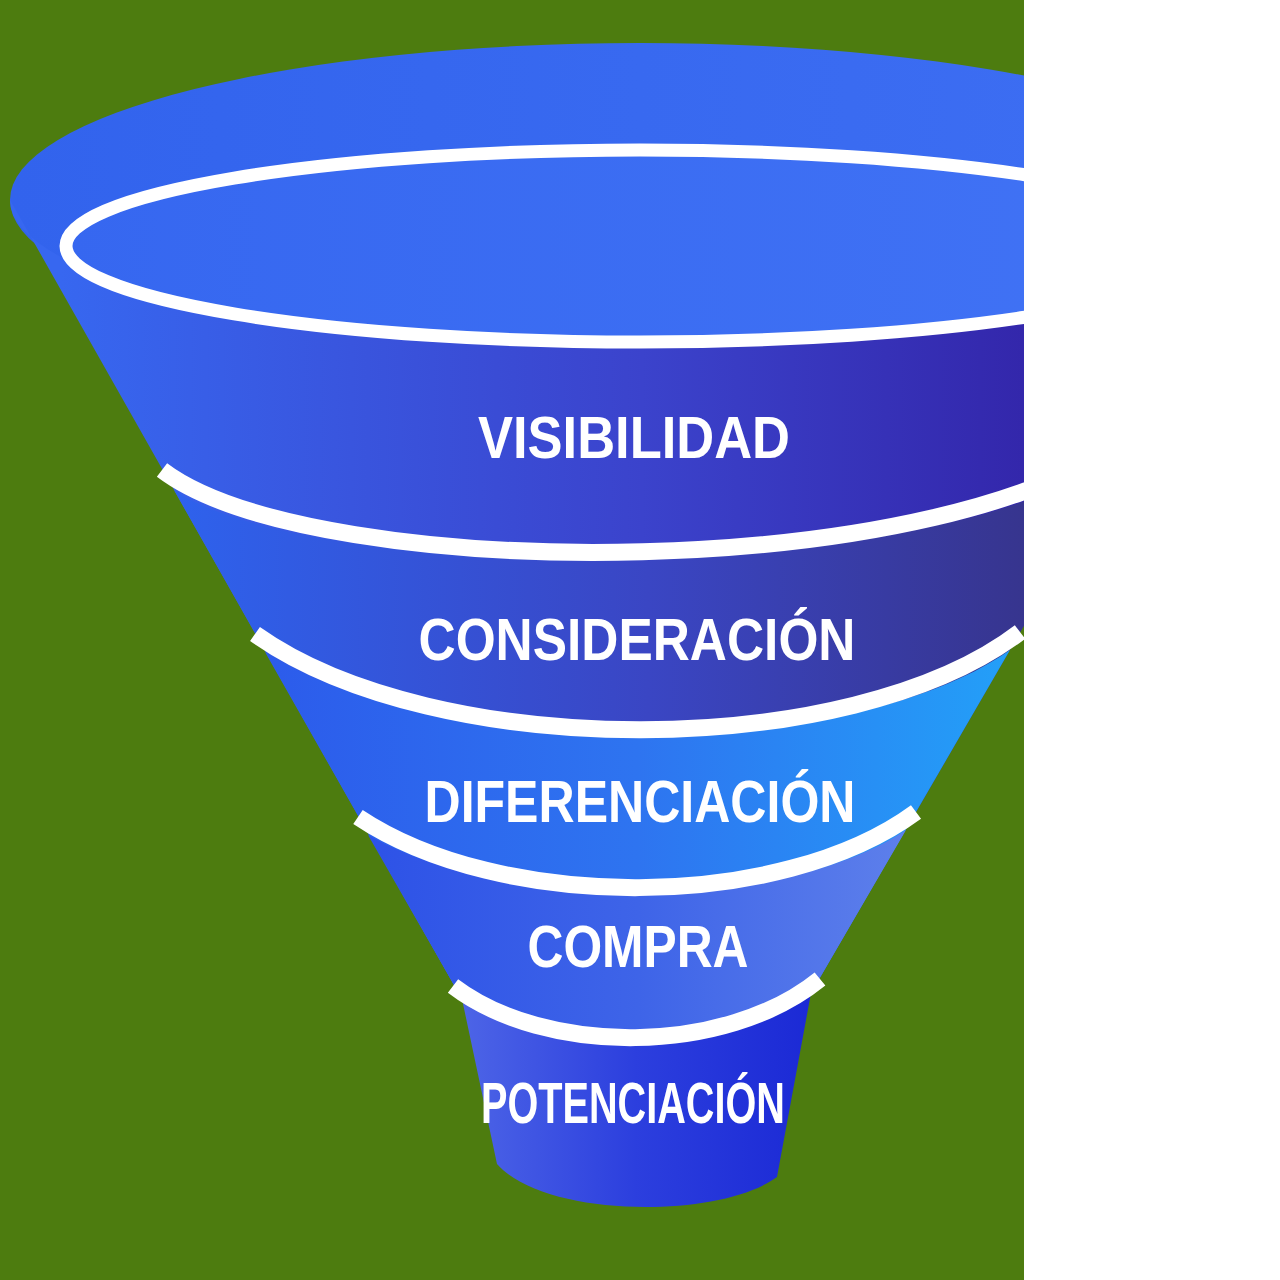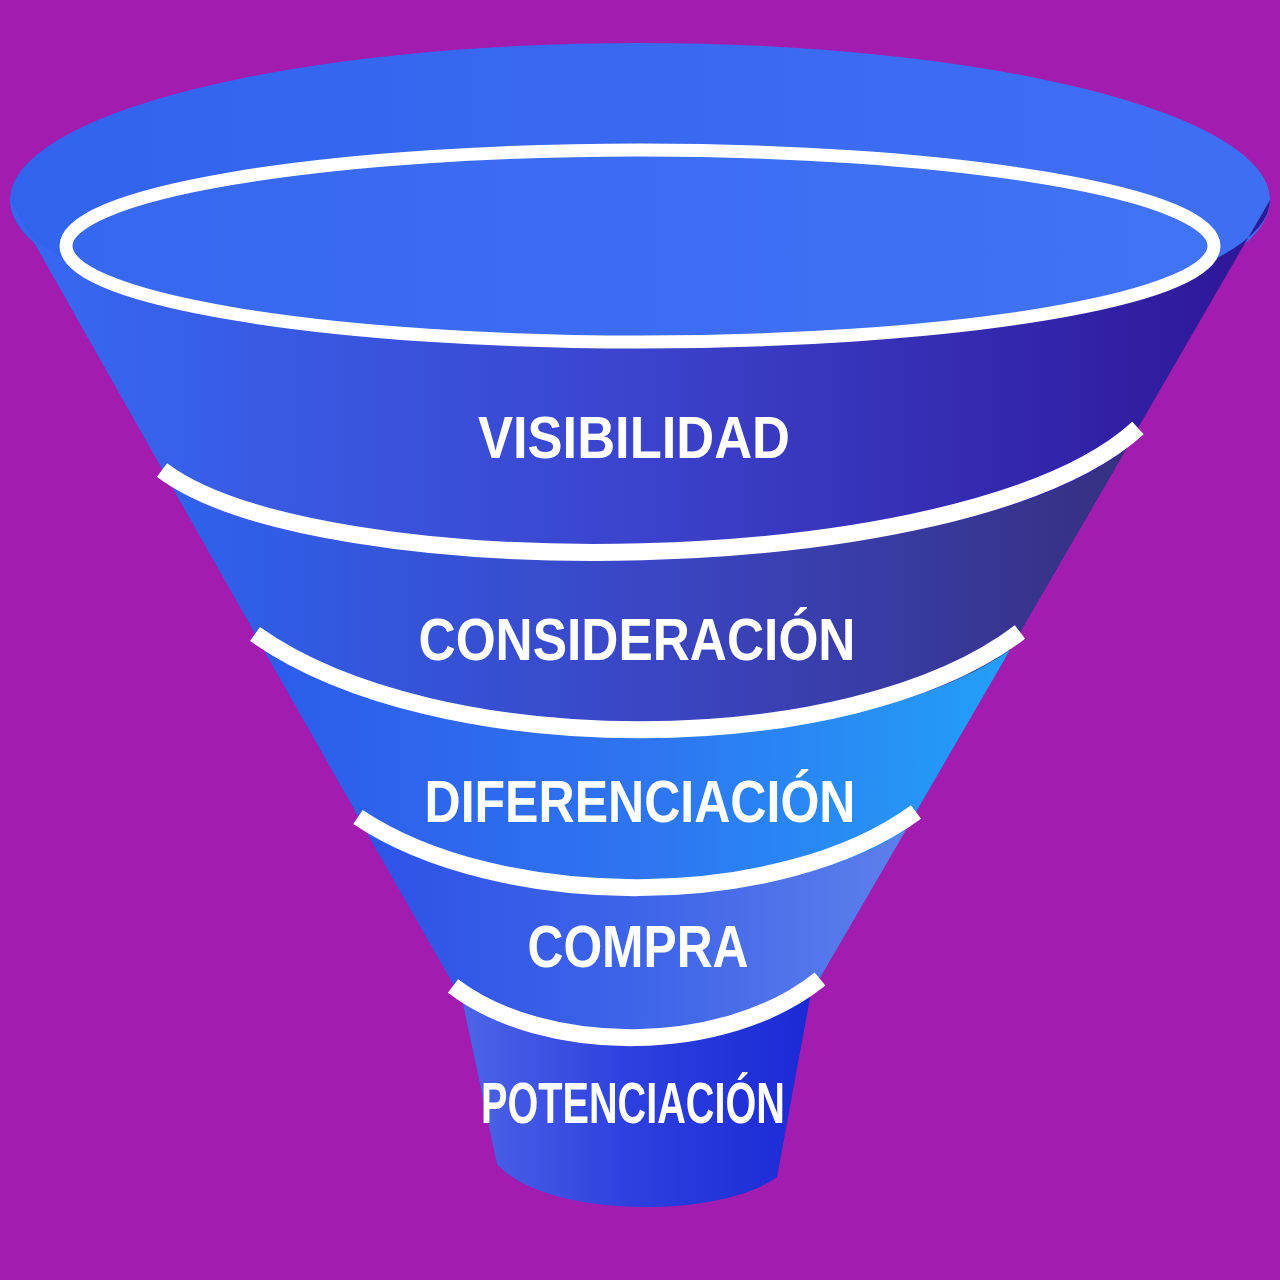--- a/index.html
+++ b/index.html
@@ -2,23 +2,23 @@
 <html><head>
 <meta charset="utf-8">
 <style>
   html, body {
     margin: 0;
     padding: 0;
     background: #ffffff;
   }
   .canvas {
     position: relative;
-    width: 1280px;
+    width: 1024px;
     height: 1280px;
-    background: #a21caf;
+    background: #4d7c0f;
     overflow: hidden;
   }
   svg {
     display: block;
     width: 1280px;
     height: 1280px;
   }
   .stage-label {
     font-family: "Liberation Sans", sans-serif;
     font-weight: bold;

